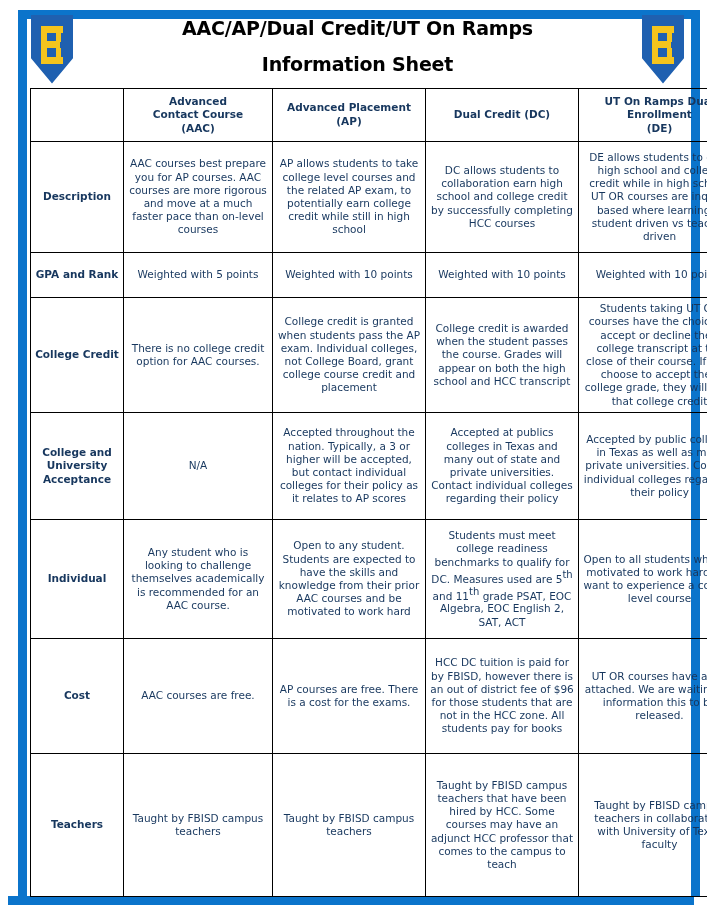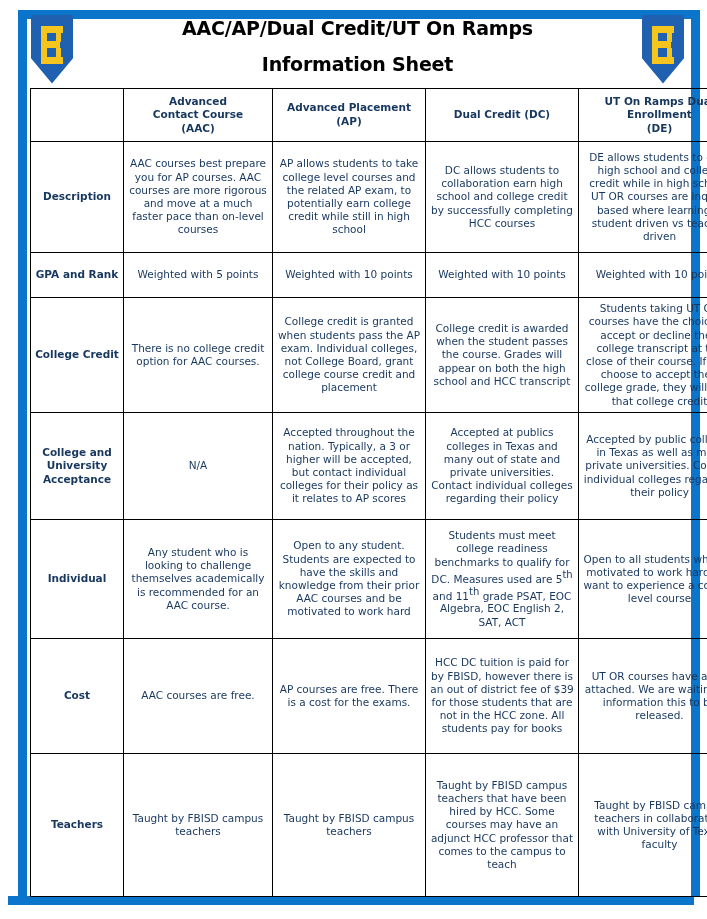--- a/index.html
+++ b/index.html
@@ -223,21 +223,21 @@
         <td>
           <span>Students must meet college readiness benchmarks to qualify for DC.  Measures used are 5</span><span class="sup">th</span><span> and 11</span><span class="sup">th</span><span> grade PSAT, EOC Algebra, EOC English 2, SAT, ACT</span>
         </td>
         <td>Open to all students who are motivated to work hard and want to experience a college level course</td>
       </tr>
 
       <tr class="r-cost">
         <td class="row-label">Cost</td>
         <td>AAC courses are free.</td>
         <td>AP courses are free. There is a cost for the exams.</td>
-        <td>HCC DC tuition is paid for by FBISD, however there is an out of district fee of $39 for those students that are not in the HCC zone.  All students pay for books</td>
+        <td>HCC DC tuition is paid for by FBISD, however there is an out of district fee of $96 for those students that are not in the HCC zone.  All students pay for books</td>
         <td>UT OR courses have a fee attached.  We are waiting for information this to be released.</td>
       </tr>
 
       <tr class="r-teachers">
         <td class="row-label">Teachers</td>
         <td>Taught by FBISD campus teachers</td>
         <td>Taught by FBISD campus teachers</td>
         <td>Taught by FBISD campus teachers that have been hired by HCC.  Some courses may have an adjunct HCC professor that comes to the campus to teach</td>
         <td>Taught by FBISD campus teachers in collaboration with University of Texas faculty</td>
       </tr>

